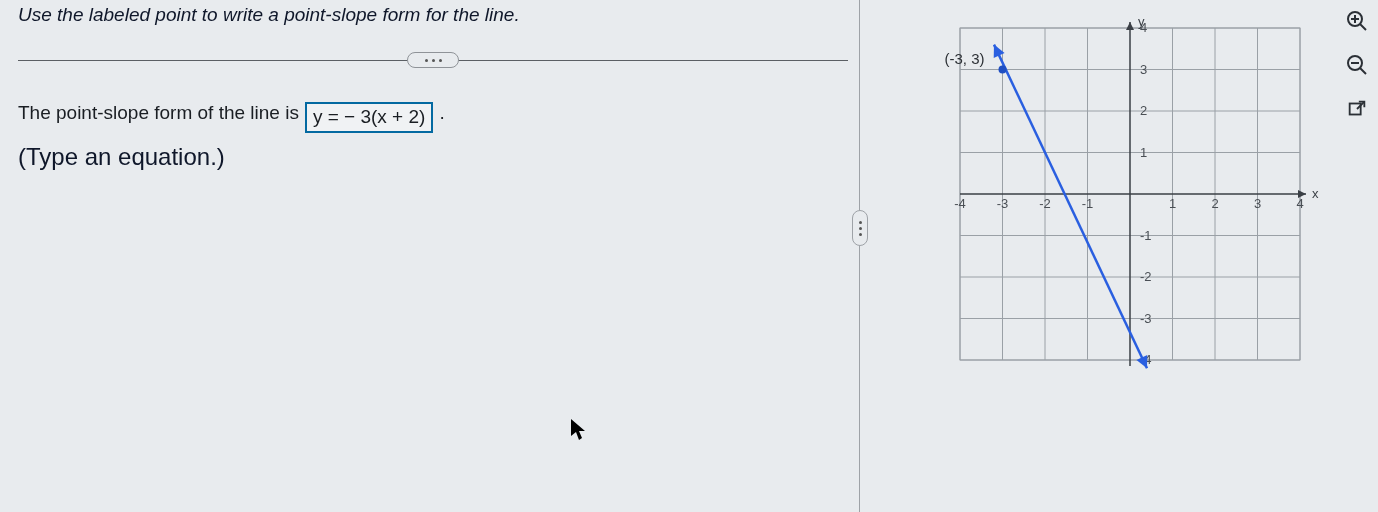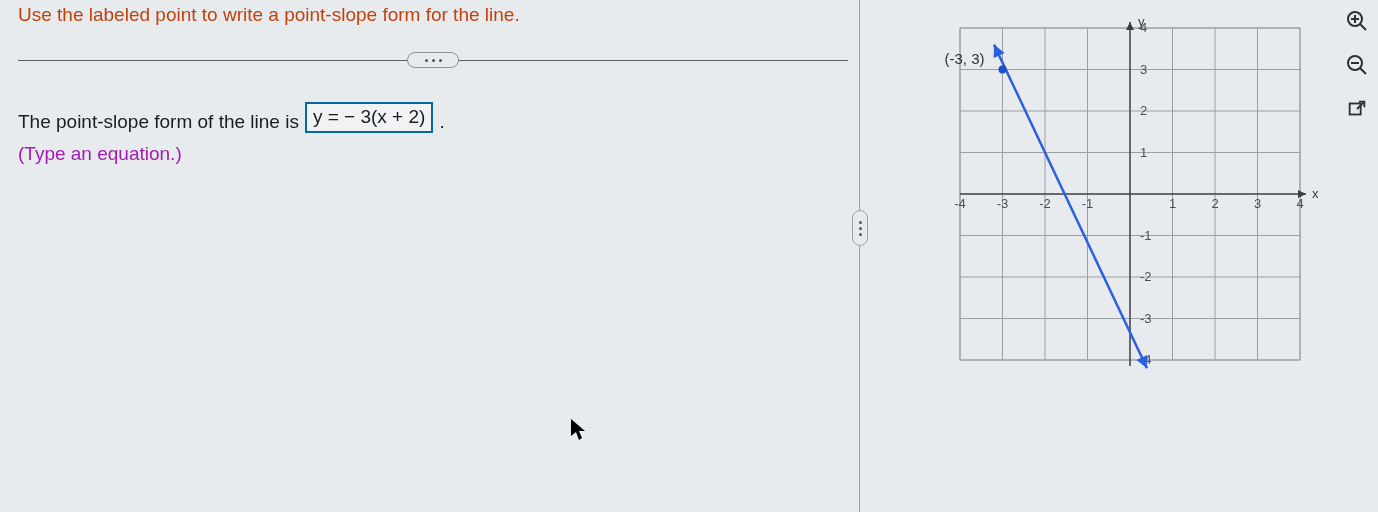--- a/index.html
+++ b/index.html
@@ -17,22 +17,23 @@
     width: 100%;
     height: 100%;
   }
   .left-pane {
     flex: 0 0 860px;
     padding: 4px 12px 10px 18px;
     position: relative;
   }
   .question-text {
     font-size: 19px;
-    color: #c2410c;
+    color: #0f172a;
     margin-bottom: 26px;
+    font-style: italic;
   }
   .hr-row {
     position: relative;
     height: 16px;
     margin-bottom: 34px;
   }
   .hr-line {
     position: absolute;
     left: 0; right: 0; top: 8px;
     border-top: 1px solid #5b5f64;
@@ -51,35 +52,35 @@
     justify-content: center;
   }
   .hr-pill span {
     width:3px; height:3px; background:#555; border-radius:50%;
     margin: 0 2px;
   }
   .answer-line {
     font-size: 19px;
     color: #1a1e23;
     display: flex;
-    align-items: flex-end;
+    align-items: flex-start;
     flex-wrap: wrap;
     gap: 6px;
     margin-bottom: 10px;
   }
   .answer-box {
     border: 2px solid #0369a1;
     padding: 2px 6px 3px 6px;
     display: inline-block;
     font-size: 19px;
     background: #f0f2f4;
   }
   .hint-text {
-    font-size: 19px;
-    color: #a21caf;
+    font-size: 24px;
+    color: #0f172a;
   }
   .mid-divider {
     position: absolute;
     right: 0;
     top: 0;
     bottom: 0;
     width: 1px;
     background: #9ea2a7;
   }
   .mid-drag {

